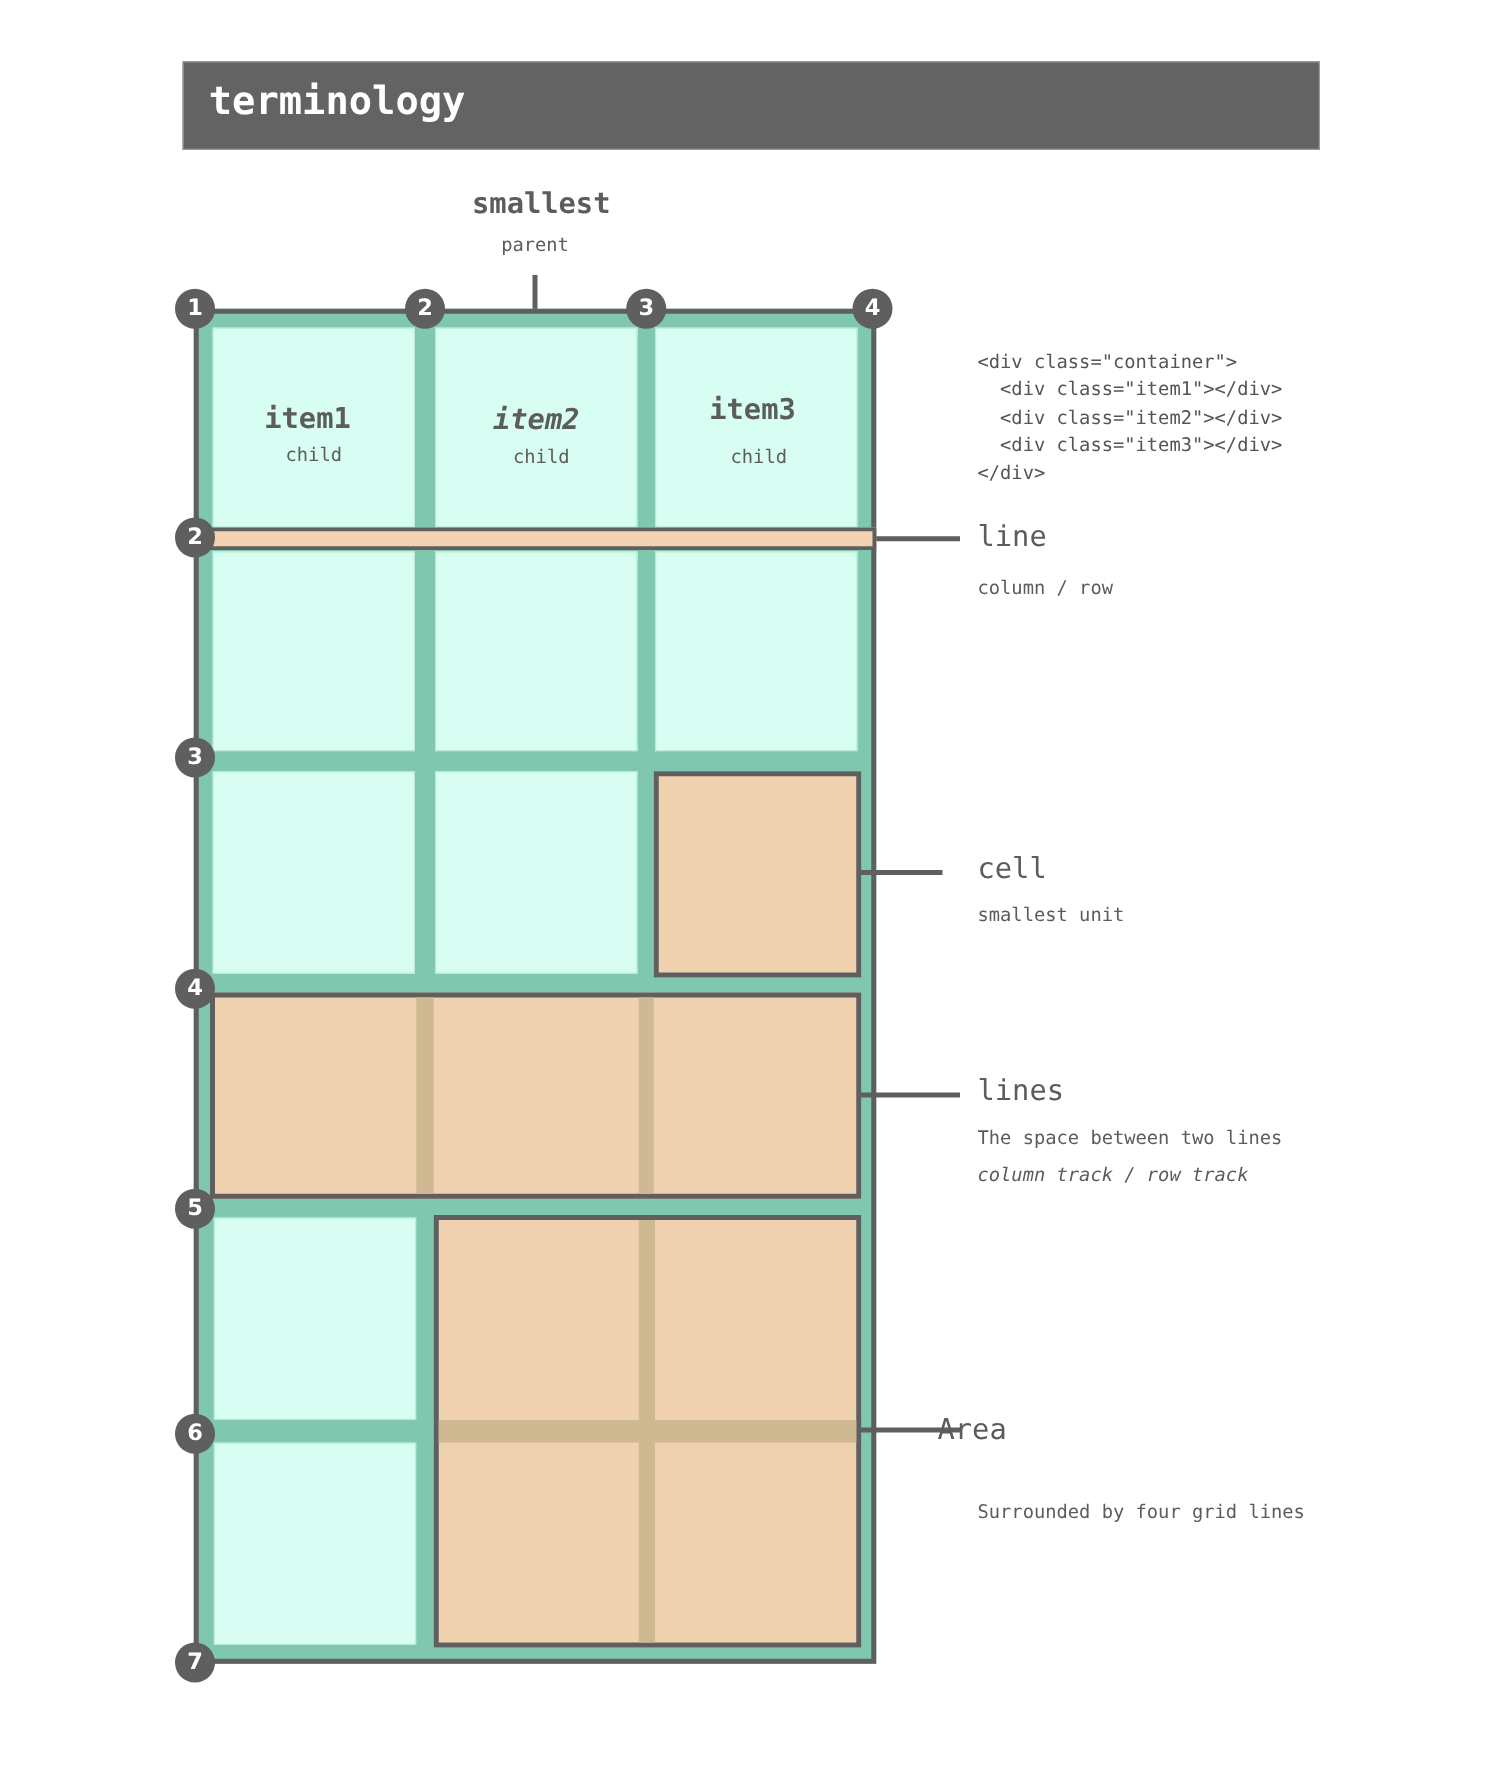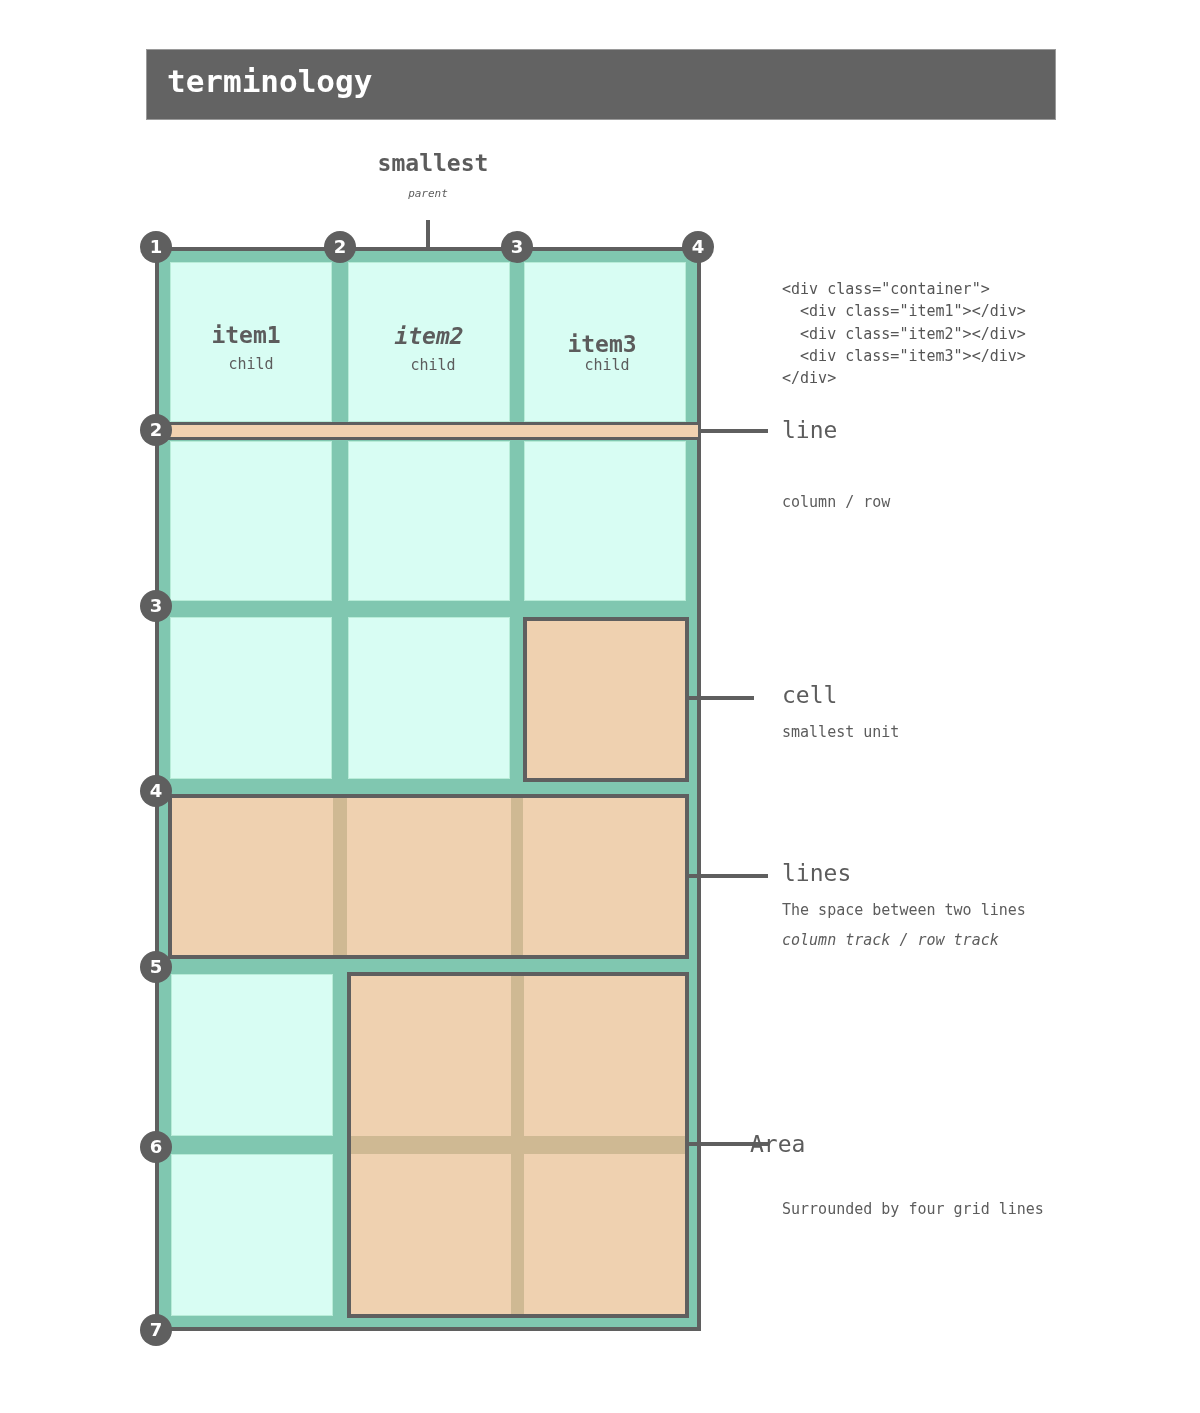--- a/index.html
+++ b/index.html
@@ -1,21 +1,21 @@
 <!DOCTYPE html>
 <html><head>
 <meta charset="utf-8">
 <style>
   html,body{margin:0;padding:0;background:#ffffff;}
   body{width:1200px;height:1413px;position:relative;overflow:hidden;font-family:"DejaVu Sans Mono","Liberation Mono",monospace;color:#5c5c5c;}
   .abs{position:absolute;}
   .header{left:146px;top:49px;width:910px;height:71px;background:#636363;box-shadow:0 0 0 1px #9a9a9a inset;}
   .header-title{position:absolute;left:21px;top:14px;font-family:"DejaVu Sans Mono",monospace;font-weight:bold;font-size:31px;color:#ffffff;letter-spacing:0px;}
   .container-title{left:300px;width:266px;top:150px;text-align:center;font-weight:bold;font-size:23px;color:#5c5c5c;}
-  .container-sub{left:300px;width:256px;top:187px;text-align:center;font-size:11px;color:#5c5c5c;font-style:italic;}
+  .container-sub{left:300px;width:256px;top:187px;text-align:center;font-size:15px;color:#5c5c5c;}
   .leader-v{background:#5f5f5f;}
   .grid-outer{left:155px;top:247px;width:538px;height:1076px;border:4px solid #5f5f5f;background:#80c7b0;}
   .cell{position:absolute;background:#d8fdf3;box-shadow:0 0 0 1px #b8ecd8 inset;}
   .orange{position:absolute;background:#efd1b0;border:4px solid #5f5f5f;box-sizing:border-box;}
   .gutter-o{position:absolute;background:#cfb993;}
   .line-bar{position:absolute;background:#f2d2b0;border:3px solid #5f5f5f;box-sizing:border-box;}
   .badge{position:absolute;width:32px;height:32px;border-radius:50%;background:#5f5f5f;color:#fff;font-family:"DejaVu Sans",sans-serif;font-weight:bold;font-size:18px;text-align:center;line-height:32px;}
   .item-label{position:absolute;text-align:center;font-weight:bold;font-size:23px;color:#5c5c5c;}
   .item-sub{position:absolute;text-align:center;font-size:15px;color:#5c5c5c;}
   .code{left:782px;top:278px;font-size:15px;line-height:22.3px;white-space:pre;color:#555;}
@@ -37,21 +37,21 @@
 <div class="abs grid-outer"></div>
 
 <div class="cell" style="left:170px;top:262px;width:162px;height:160px;"></div>
 <div class="cell" style="left:348px;top:262px;width:162px;height:160px;"></div>
 <div class="cell" style="left:524px;top:262px;width:162px;height:160px;"></div>
 
 <div class="item-label" style="left:170px;width:152px;top:322px;">item1</div>
 <div class="item-sub" style="left:170px;width:162px;top:355px;">child</div>
 <div class="item-label" style="left:348px;width:162px;top:323px;font-style:italic;">item2</div>
 <div class="item-sub" style="left:348px;width:170px;top:356px;">child</div>
-<div class="item-label" style="left:524px;width:156px;top:331px;">item3</div>
+<div class="item-label" style="left:524px;width:156px;top:315px;">item3</div>
 <div class="item-sub" style="left:524px;width:166px;top:356px;">child</div>
 
 <div class="line-bar" style="left:157px;top:422px;width:544px;height:18px;"></div>
 
 <div class="cell" style="left:170px;top:441px;width:162px;height:160px;"></div>
 <div class="cell" style="left:348px;top:441px;width:162px;height:160px;"></div>
 <div class="cell" style="left:524px;top:441px;width:162px;height:160px;"></div>
 
 <div class="cell" style="left:170px;top:617px;width:162px;height:162px;"></div>
 <div class="cell" style="left:348px;top:617px;width:162px;height:162px;"></div>
@@ -81,21 +81,21 @@
 <div class="badge" style="left:140px;top:1314px;">7</div>
 
 <div class="abs code"><div>&lt;div class="container"&gt;</div><div>  &lt;div class="item1"&gt;&lt;/div&gt;</div><div>  &lt;div class="item2"&gt;&lt;/div&gt;</div><div>  &lt;div class="item3"&gt;&lt;/div&gt;</div><div>&lt;/div&gt;</div></div>
 
 <div class="hline" style="left:701px;top:429px;width:67px;"></div>
 <div class="hline" style="left:688px;top:696px;width:66px;"></div>
 <div class="hline" style="left:688px;top:874px;width:80px;"></div>
 <div class="hline" style="left:688px;top:1142px;width:80px;"></div>
 
 <div class="term" style="left:782px;top:417px;">line</div>
-<div class="desc" style="left:782px;top:461px;margin-top:32px;">column / row</div>
+<div class="desc" style="left:782px;top:461px;">column / row</div>
 
 <div class="term" style="left:782px;top:682px;">cell</div>
 <div class="desc" style="left:782px;top:723px;">smallest unit</div>
 
 <div class="term" style="left:782px;top:860px;">lines</div>
 <div class="desc" style="left:782px;top:901px;">The space between two lines</div>
 <div class="desc" style="left:782px;top:931px;font-style:italic;">column track / row track</div>
 
 <div class="term" style="left:750px;top:1131px;">Area</div>
 <div class="desc" style="left:782px;top:1200px;">Surrounded by four grid lines</div>

